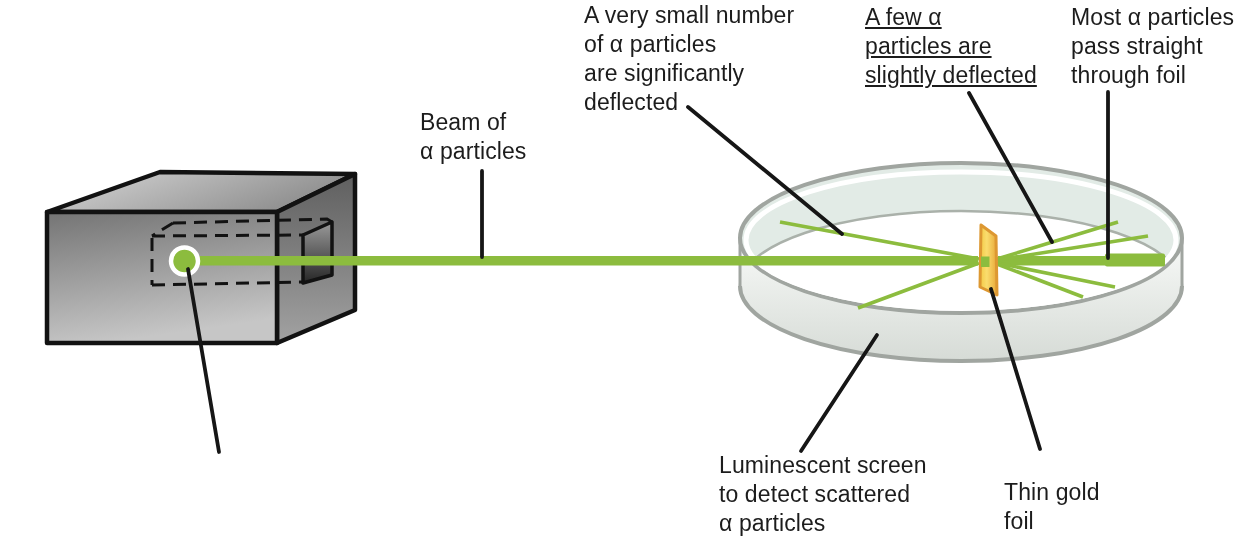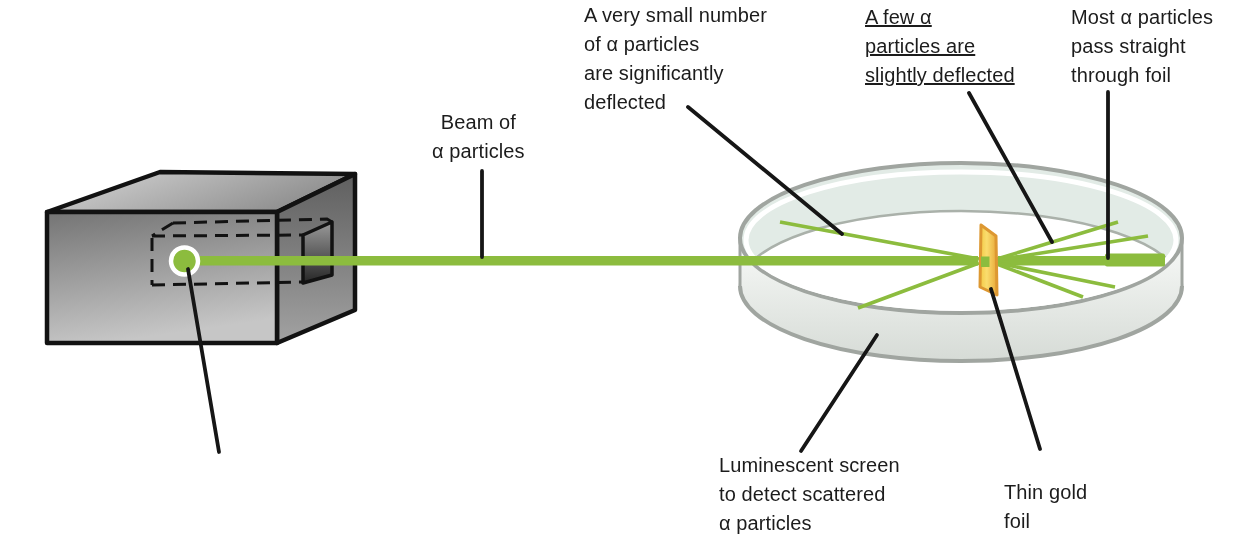--- a/index.html
+++ b/index.html
@@ -2,21 +2,21 @@
 <html style="--beam: #8cbc3e; --pointer: #161616; --text: #1c1c1c; --box-outline: #121212; --box-top-light: #d8d8d8; --box-top-dark: #8e8e8e; --box-front-dark: #747474; --box-front-light: #c6c6c6; --box-right-dark: #5f5f5f; --box-right-light: #a2a2a2; --aperture-dark: #262626; --aperture-light: #9a9a9a; --ring-edge: #a0a5a0; --ring-inner: #e2ebe6; --ring-wall-top: #f8faf8; --ring-wall-bottom: #d6dbd6; --foil-light: #f3c945; --foil-mid: #fadd6e; --foil-dark: #e8a838; --foil-border: #dd9832;"><head>
 <meta charset="utf-8">
 <style>
   html,body{margin:0;padding:0;background:#fff;}
   .stage{
     position:relative;width:1250px;height:548px;background:#ffffff;
     font-family:"Liberation Sans","DejaVu Sans",sans-serif;overflow:hidden;
   }
   .stage svg{position:absolute;left:0;top:0;}
   .lbl{
-    position:absolute;font-size:20px;line-height:29px;color:var(--text,#1c1c1c);
+    position:absolute;font-size:23px;line-height:29px;color:var(--text,#1c1c1c);
     white-space:pre-line;letter-spacing:0.1px;
   }
   
   .ray{stroke:var(--beam,#8cbc3e);stroke-width:3.6;fill:none;stroke-linecap:butt;}
   .beam-fill{fill:var(--beam,#8cbc3e);}
   .pointer{stroke:var(--pointer,#161616);stroke-width:3.8;fill:none;stroke-linecap:round;}
   .dashed{stroke:var(--box-outline,#121212);stroke-width:3;fill:none;stroke-dasharray:13 8;}
   .box-edge{stroke:var(--box-outline,#121212);stroke-width:4.5;stroke-linejoin:round;}
   .ring-edge{stroke:var(--ring-edge,#a0a5a0);fill:none;}
 </style>
@@ -112,21 +112,21 @@
   <div class="lbl" style="left:584px;top:1px;">A very small number
 of α particles
 are significantly
 deflected</div>
   <div class="lbl" style="left:865px;top:3px;text-decoration:underline;">A few α
 particles are
 slightly deflected</div>
   <div class="lbl" style="left:1071px;top:3px;">Most α particles
 pass straight
 through foil</div>
-  <div class="lbl" style="left:432px;top:108px;text-align:center;">Beam of
+  <div class="lbl" style="left:420px;top:108px;">Beam of
 α particles</div>
   <div class="lbl" style="left:699px;top:451px;margin-left:20px;">Luminescent screen
 to detect scattered
 α particles</div>
   <div class="lbl" style="left:1004px;top:478px;">Thin gold
 foil</div>
 
 </div>
 
 </body></html>

